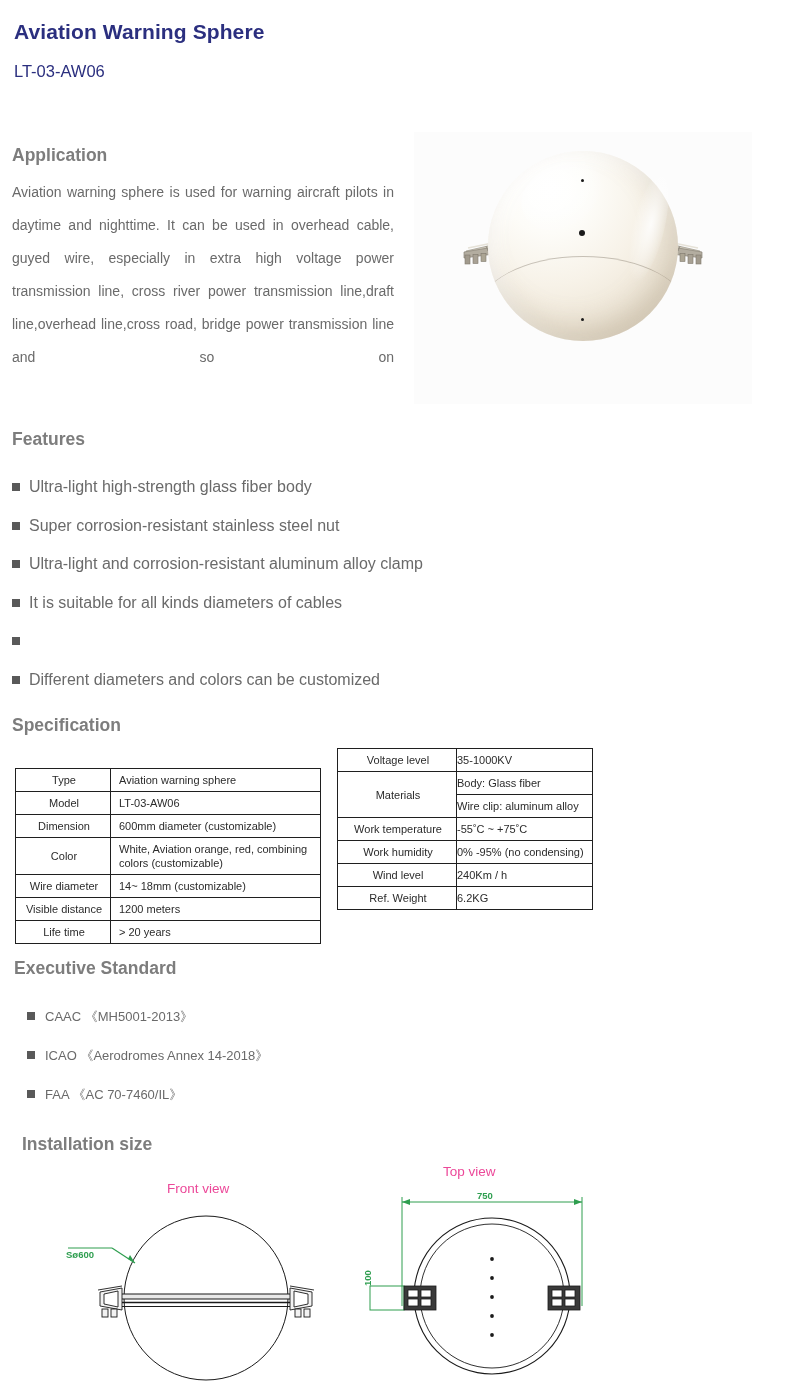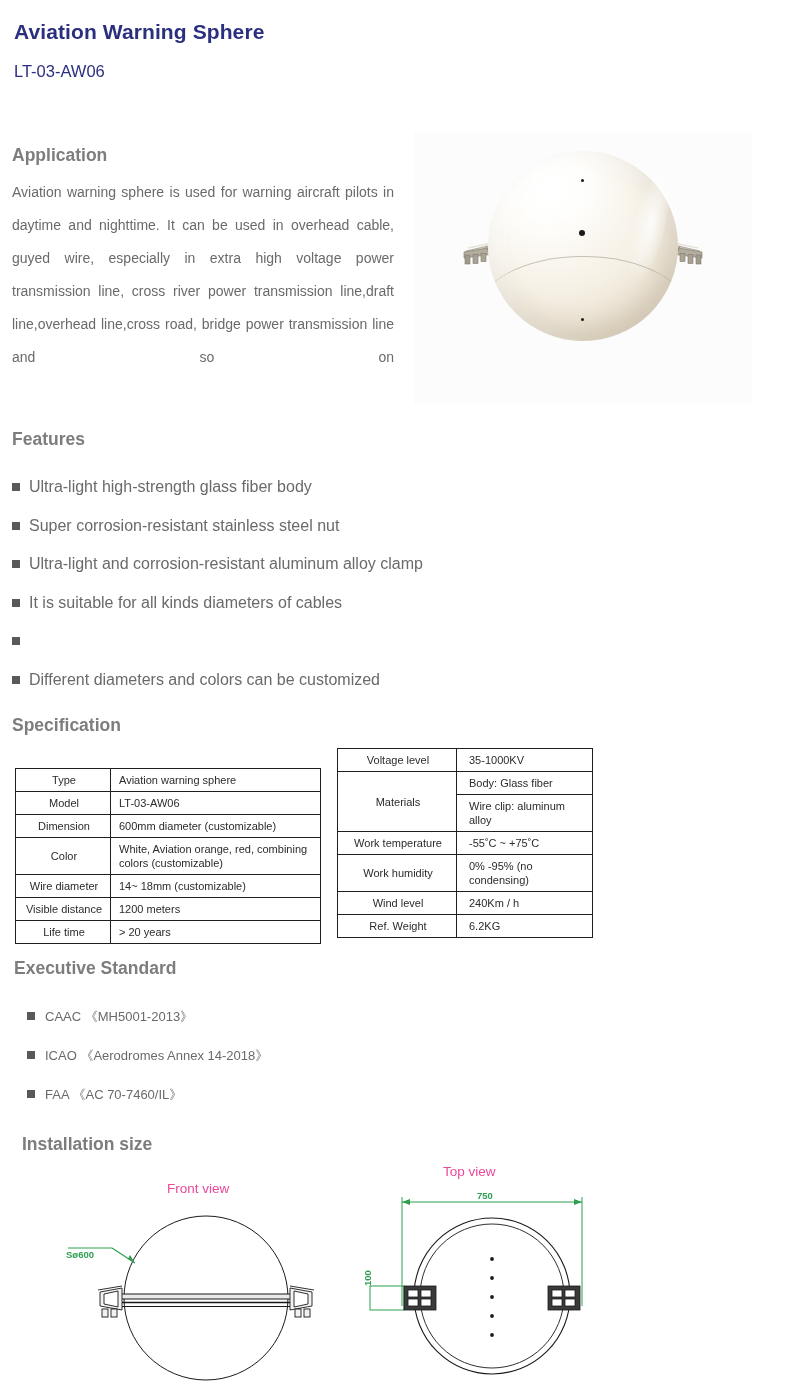--- a/index.html
+++ b/index.html
@@ -150,21 +150,21 @@
     vertical-align: middle;
     line-height: 14px;
   }
   table.spec td.k { text-align: center; }
   table.spec td.v { text-align: left; }
 
   #spec-left  { left: 15px; top: 768px; width: 306px; border-radius: 22px; }
   #spec-left  col.c1 { width: 95px; }
   #spec-right { left: 337px; top: 748px; width: 256px; }
   #spec-right col.c1 { width: 119px; }
-  #spec-right td.v { padding-left: 12px; }
+  #spec-right td.v { padding-left: 0; }
 
   
   .std-list {
     position: absolute; left: 27px; top: 1008px;
   }
   .std-item {
     font-size: 13px;
     color: #6a6a6a;
     line-height: 18px;
     margin-bottom: 21px;

